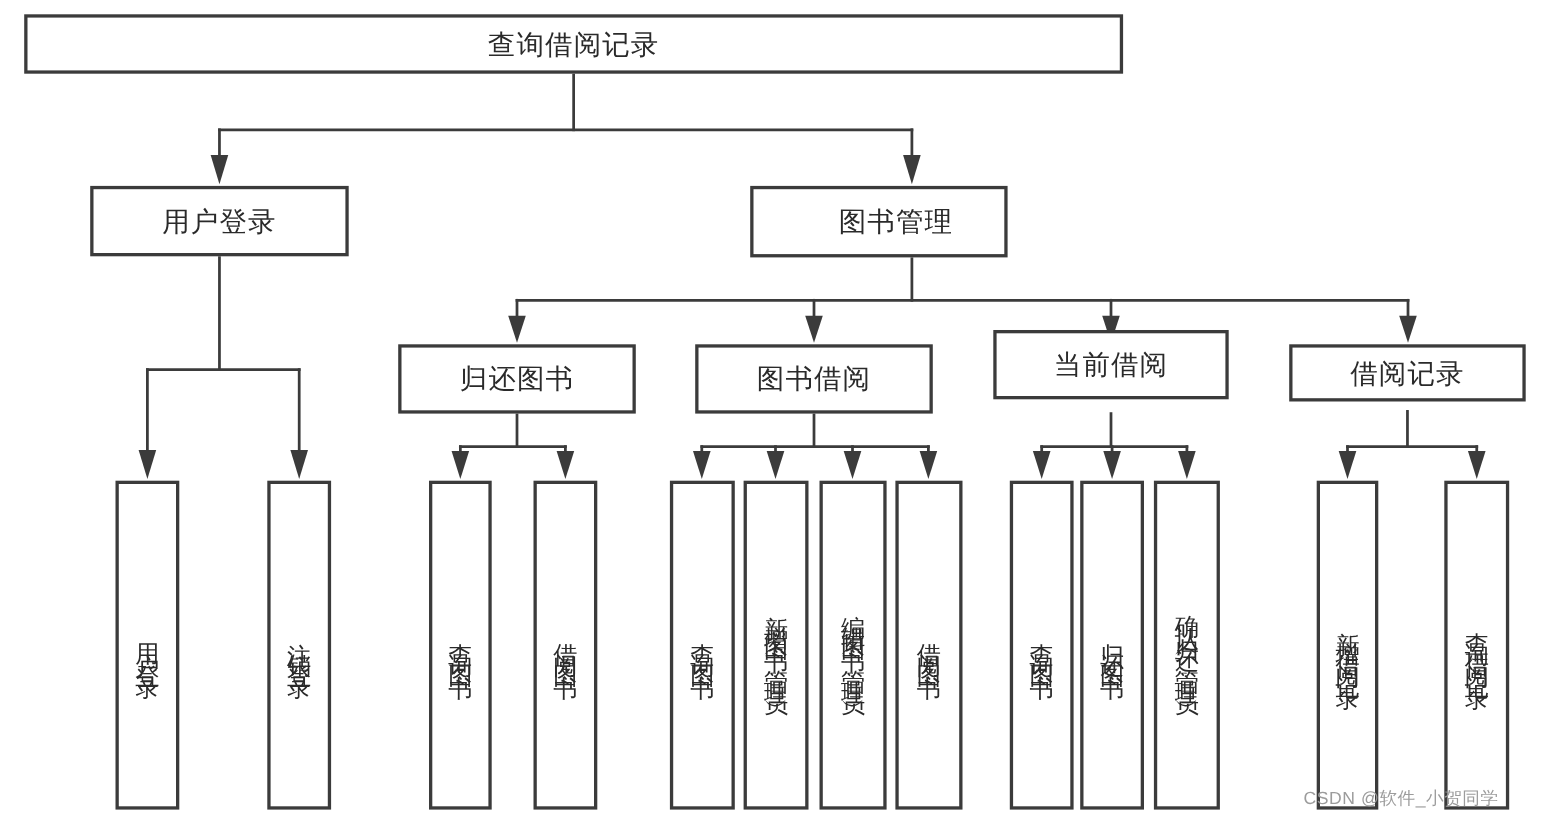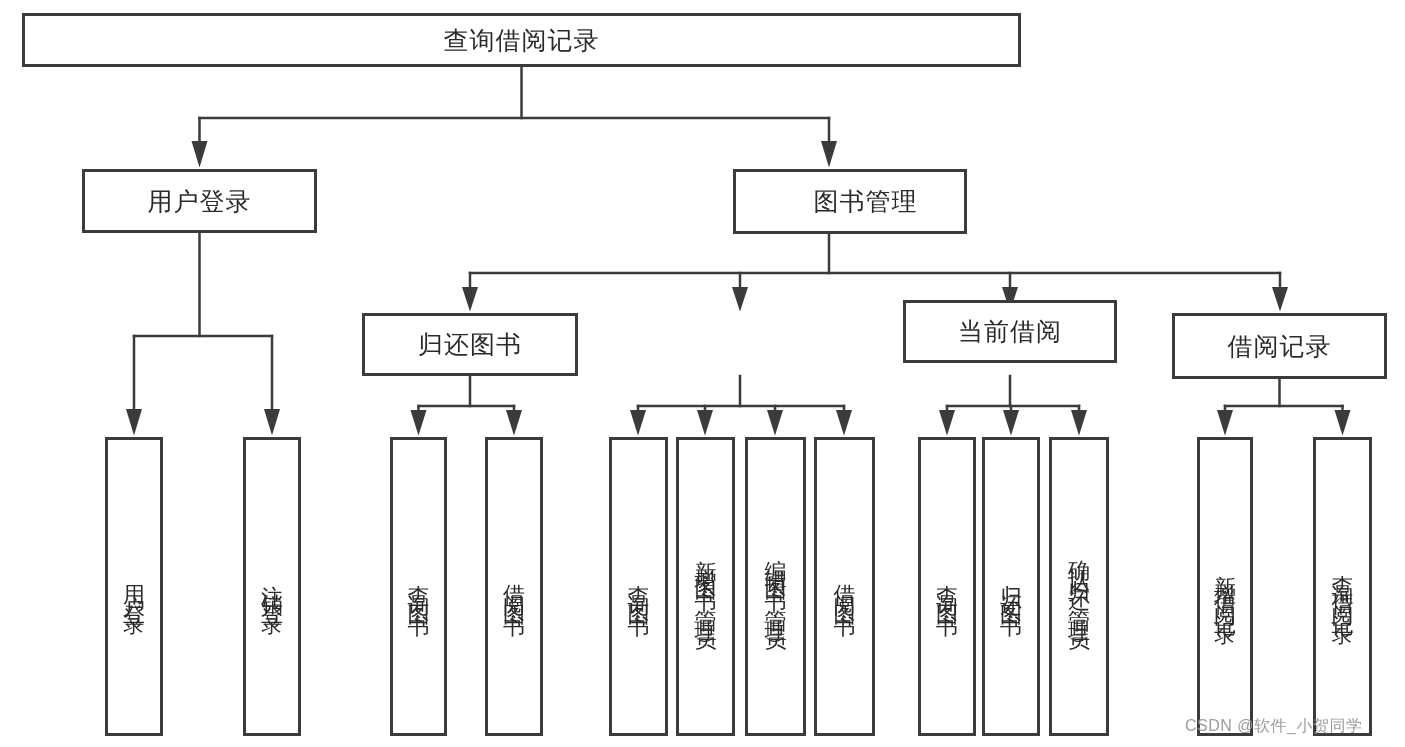--- a/index.html
+++ b/index.html
@@ -113,25 +113,26 @@
       <polygon points="1003,410 1019,410 1011,435.5"></polygon>
       <polygon points="1071,410 1087,410 1079,435.5"></polygon>
       <polygon points="1217,410 1233,410 1225,435.5"></polygon>
       <polygon points="1334.5,410 1350.5,410 1342.5,435.5"></polygon>
     </g>
   </svg>
 
   <div class="box lvl" style="left:22px; top:13px; width:999px; height:54px;">查询借阅记录</div>
 
   <div class="box lvl" style="left:82px; top:169px; width:235px; height:64px;">用户登录</div>
-  <div class="box lvl" style="left:733px; top:169px; width:234px; height:65px;padding-left:31px;">图书管理</div>
+  <div class="box lvl" style="left:682px; top:169px; width:234px; height:65px;padding-left:31px;">图书管理</div>
 
   <div class="box lvl" style="left:362px; top:313px; width:216px; height:63px;">归还图书</div>
+  <div class="box lvl" style="left:632px; top:313px; width:216px; height:63px;">图书借阅</div>
   <div class="box lvl" style="left:903px; top:300px; width:214px; height:63px;">当前借阅</div>
-  <div class="box lvl" style="left:1172px; top:313px; width:215px; height:66px;">借阅记录</div>
+  <div class="box lvl" style="left:1172px; top:313px; width:215px; height:52px;">借阅记录</div>
 
   <div class="box leaf" style="left:105px; top:437px; width:58px; height:299px;">用户登录</div>
   <div class="box leaf" style="left:243px; top:437px; width:58px; height:299px;">注销登录</div>
 
   <div class="box leaf" style="left:390px; top:437px; width:57px; height:299px;">查询图书</div>
   <div class="box leaf" style="left:485px; top:437px; width:58px; height:299px;">借阅图书</div>
 
   <div class="box leaf" style="left:609px; top:437px; width:59px; height:299px;">查询图书</div>
   <div class="box leaf" style="left:676px; top:437px; width:59px; height:299px;">新增图书（管理员）</div>
   <div class="box leaf" style="left:745px; top:437px; width:61px; height:299px;">编辑图书（管理员）</div>

